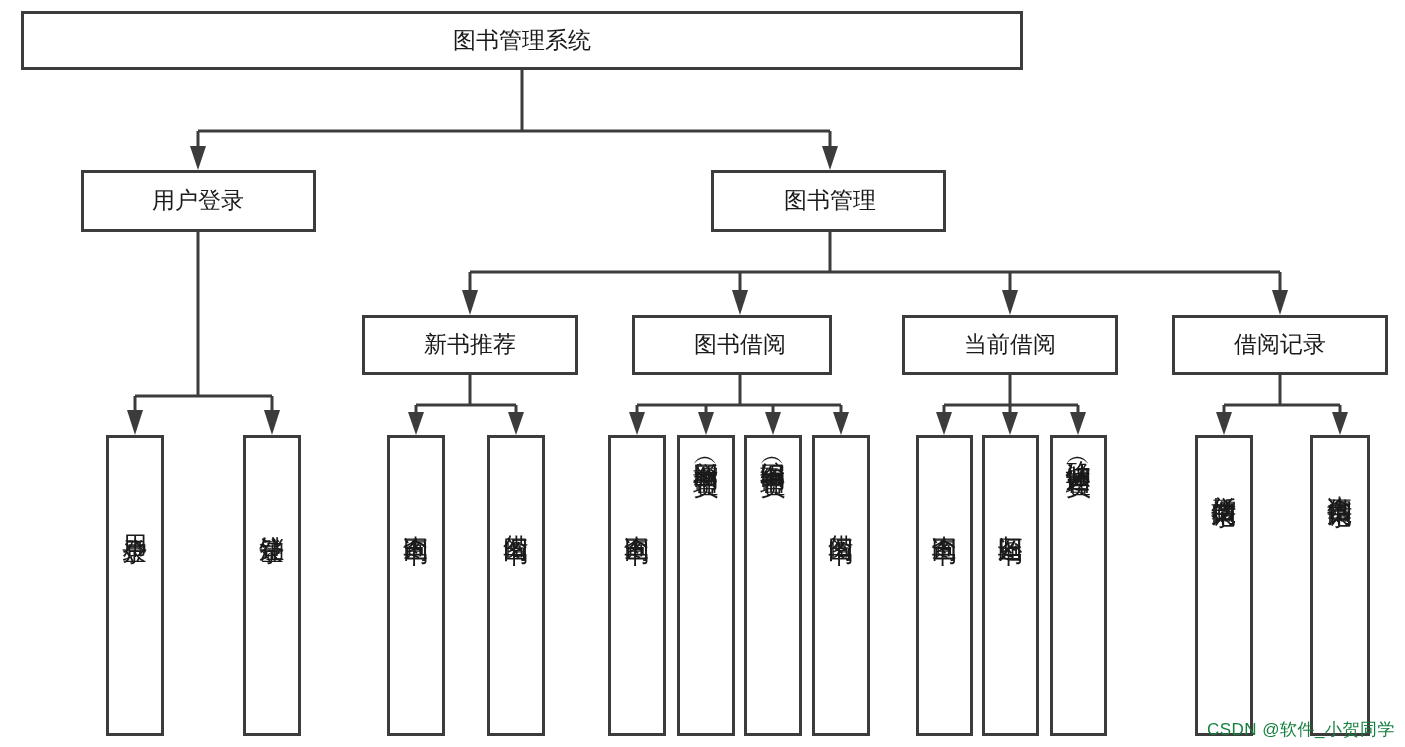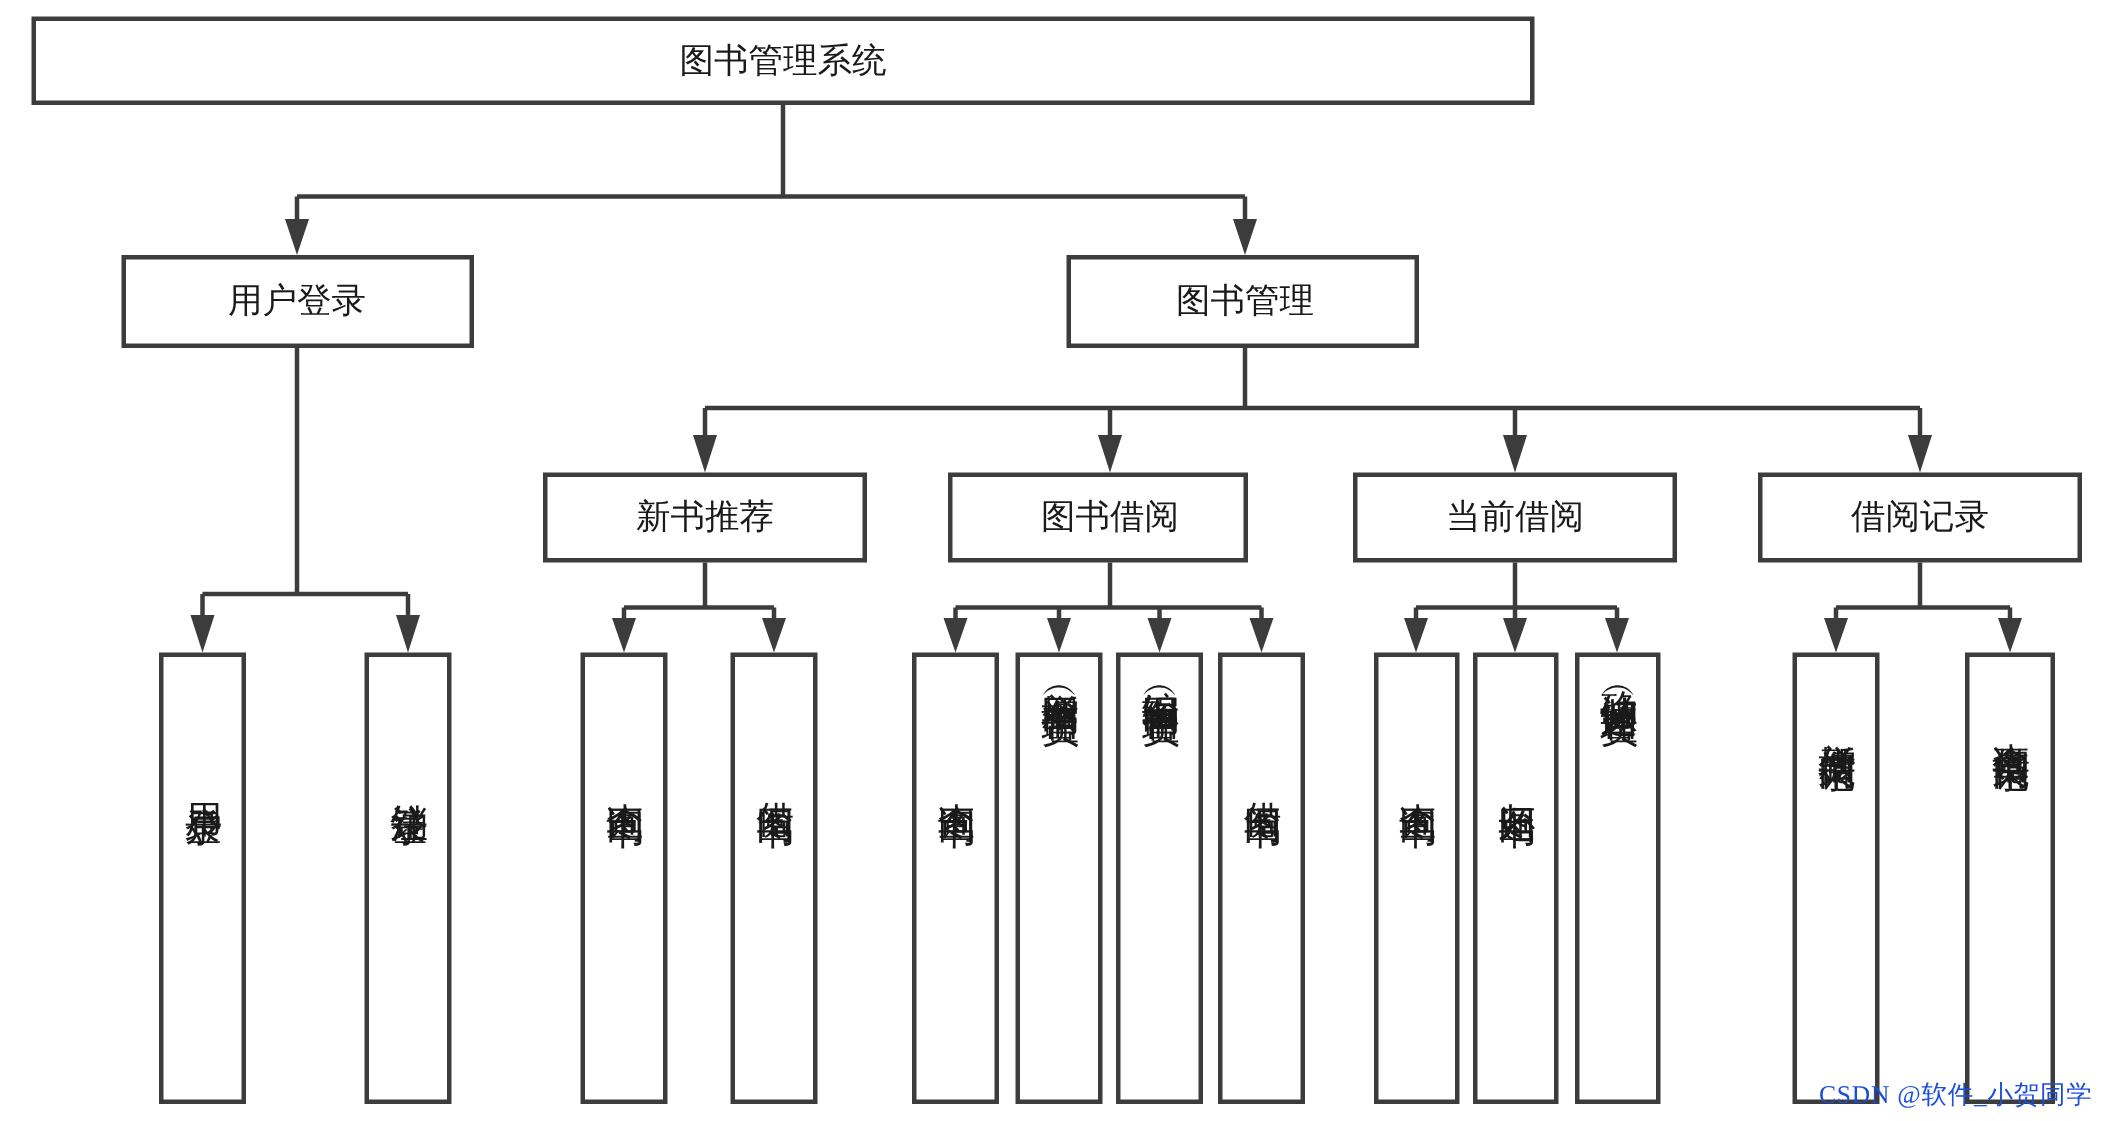--- a/index.html
+++ b/index.html
@@ -10,22 +10,22 @@
   .conn{stroke:#3c3c3c;stroke-width:3;fill:none;stroke-linecap:butt;}
   .arrowhead{fill:#3c3c3c;stroke:none;}
   .lbl{font-family:"Liberation Sans","DejaVu Sans",sans-serif;fill:#1a1a1a;}
   .lbl-h{font-size:23px;text-anchor:middle;dominant-baseline:middle;}
   .vbox{position:absolute;display:flex;align-items:flex-start;justify-content:center;
         box-sizing:border-box;pointer-events:none;}
   .vtext{writing-mode:vertical-rl;text-orientation:upright;
          font-family:"Liberation Sans","DejaVu Sans",sans-serif;
          font-size:25px;line-height:1.06;color:#1a1a1a;letter-spacing:2px;
          white-space:nowrap;}
-  .wm{position:absolute;right:10px;bottom:6px;font-size:17px;color:#1d4ed8;
-      font-family:Liberation Serif, serif;letter-spacing:.5px;}
+  .wm{position:absolute;right:10px;bottom:6px;font-size:17px;color:#15803d;
+      font-family:Liberation Sans, sans-serif;letter-spacing:.5px;}
 </style>
 </head>
 <body>
 
 <div id="stage">
 
   <svg viewBox="0 0 1405 747">
     <defs></defs>
 
     <rect class="box" x="22.5" y="12.5" width="999" height="56"></rect>

